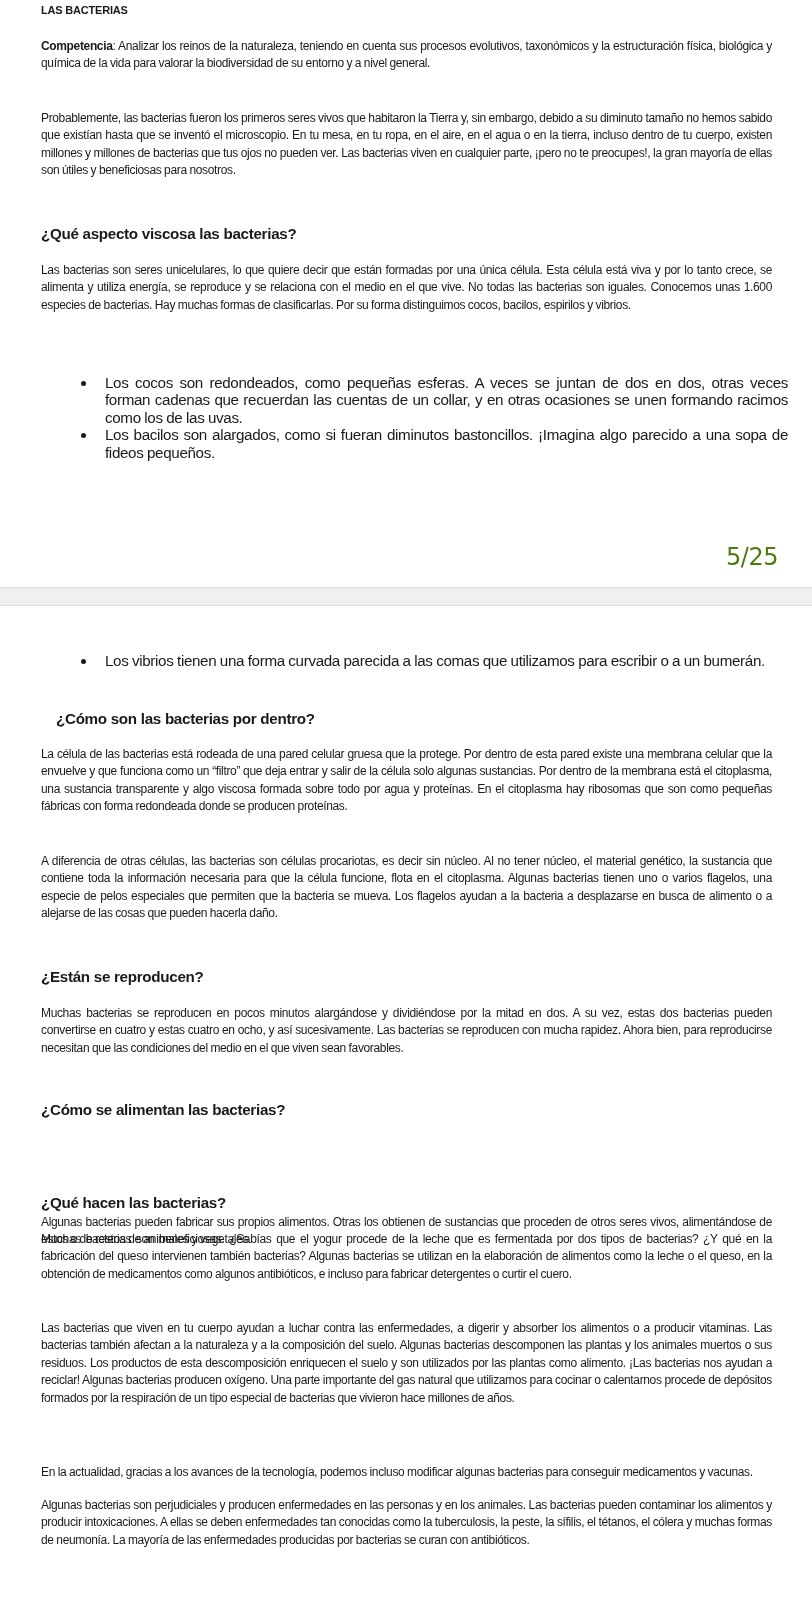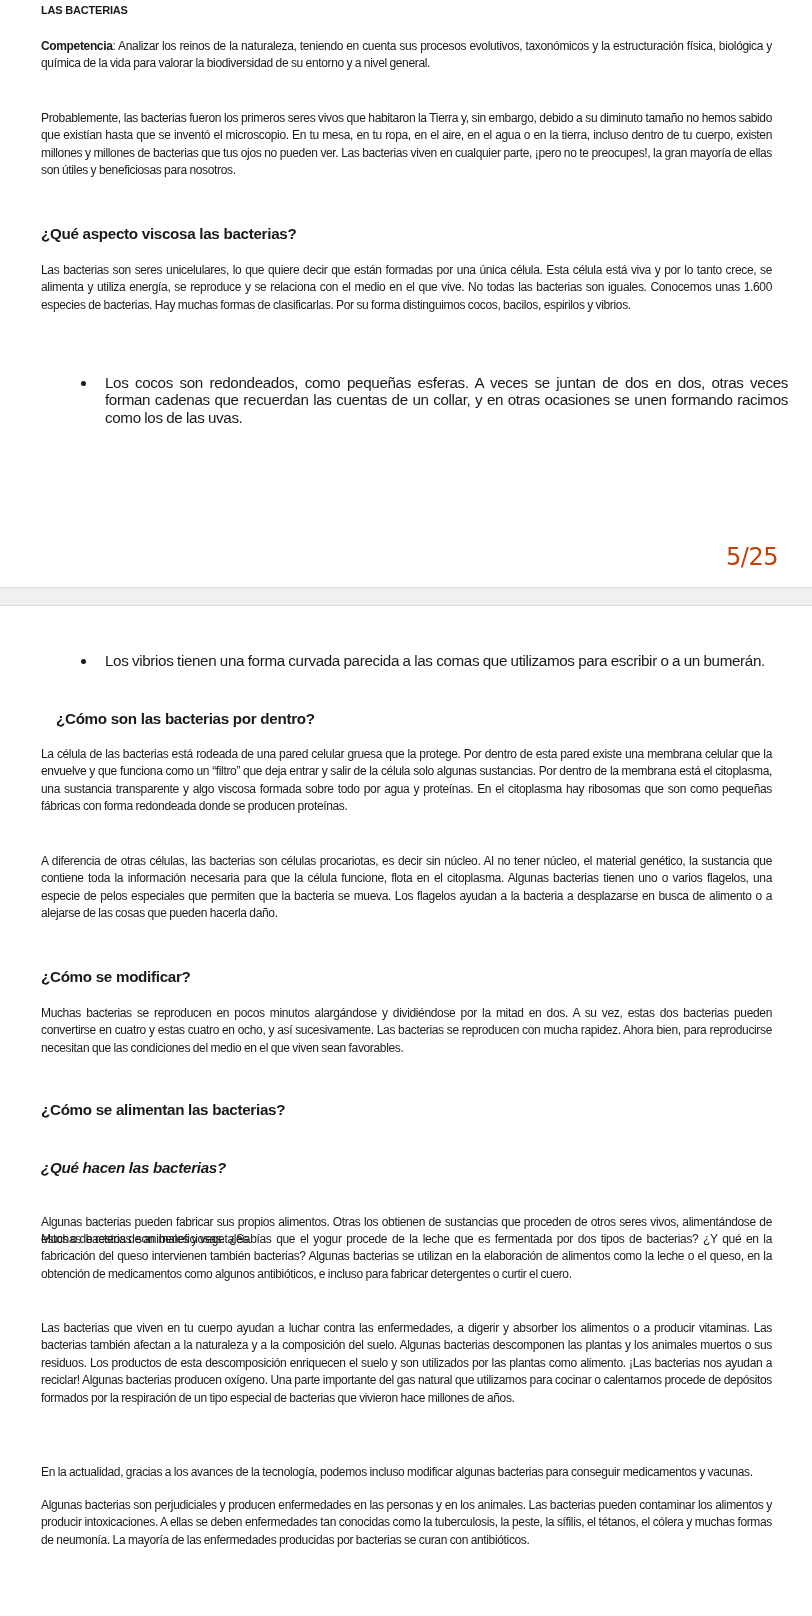--- a/index.html
+++ b/index.html
@@ -9,21 +9,21 @@
     .text-block { position: absolute; left: 41px; width: 731px; font-size: 12px; line-height: 17.4px;
       text-align: justify; letter-spacing: -0.35px; word-spacing: -0.3px; }
     .title { position: absolute; left: 41px; top: 4px; font-size: 11px; font-weight: bold; letter-spacing: -0.2px; }
     .heading { position: absolute; left: 41px; font-size: 15.2px; font-weight: bold; letter-spacing: -0.3px; }
     .bold { font-weight: bold; }
     .bullets { position: absolute; left: 105px; width: 683px; margin: 0; padding: 0; list-style: none;
       font-size: 15.2px; line-height: 17.4px; text-align: justify; letter-spacing: -0.35px; word-spacing: -0.3px; }
     .bullets li { position: relative; }
     .bullets li .dot { position: absolute; left: -24px; top: 7px; width: 5px; height: 5px; border-radius: 50%; background: #1a1a1a; }
     .page-number { position: absolute; right: 34px; top: 543px; font-family: "DejaVu Sans", sans-serif;
-      font-size: 24px; color: #c2410c; letter-spacing: -0.5px; }
+      font-size: 24px; color: #4d7c0f; letter-spacing: -0.5px; }
     .page-break { position: absolute; left: 0; top: 587px; width: 812px; height: 19px;
       background: #f0f0f0; border-top: 1px solid #e0e0e0; border-bottom: 1px solid #dcdcdc; box-sizing: border-box; }
     .page-break::after { content: ""; position: absolute; left: 0; right: 0; top: 13px; height: 1px; background: #e8e8e8; }
   </style>
 </head>
 <body>
 
 <div class="page">
   <div class="title">LAS BACTERIAS</div>
 
@@ -32,40 +32,41 @@
   </div>
 
   <div class="text-block" style="top:110px;">Probablemente, las bacterias fueron los primeros seres vivos que habitaron la Tierra y, sin embargo, debido a su diminuto tamaño no hemos sabido que existían hasta que se inventó el microscopio. En tu mesa, en tu ropa, en el aire, en el agua o en la tierra, incluso dentro de tu cuerpo, existen millones y millones de bacterias que tus ojos no pueden ver. Las bacterias viven en cualquier parte, ¡pero no te preocupes!, la gran mayoría de ellas son útiles y beneficiosas para nosotros.</div>
 
   <div class="heading" style="top:225px;">¿Qué aspecto viscosa las bacterias?</div>
 
   <div class="text-block" style="top:262px;">Las bacterias son seres unicelulares, lo que quiere decir que están formadas por una única célula. Esta célula está viva y por lo tanto crece, se alimenta y utiliza energía, se reproduce y se relaciona con el medio en el que vive. No todas las bacterias son iguales. Conocemos unas 1.600 especies de bacterias. Hay muchas formas de clasificarlas. Por su forma distinguimos cocos, bacilos, espirilos y vibrios.</div>
 
   <ul class="bullets" style="top:374px;">
     <li><span class="dot"></span><span>Los cocos son redondeados, como pequeñas esferas. A veces se juntan de dos en dos, otras veces forman cadenas que recuerdan las cuentas de un collar, y en otras ocasiones se unen formando racimos como los de las uvas.</span></li>
+    <li><span class="dot"></span><span>Los bacilos son alargados, como si fueran diminutos bastoncillos. ¡Imagina algo parecido a una sopa de fideos pequeños.</span></li>
   </ul>
 </div>
 
 <div class="page-number">5/25</div>
 
 <div class="page-break"></div>
 
 <div class="page">
   <ul class="bullets" style="top:652px;">
     <li><span class="dot"></span><span>Los vibrios tienen una forma curvada parecida a las comas que utilizamos para escribir o a un bumerán.</span></li>
   </ul>
 
   <div class="heading" style="top:710px;margin-left:15px;">¿Cómo son las bacterias por dentro?</div>
   <div class="text-block" style="top:746px;">La célula de las bacterias está rodeada de una pared celular gruesa que la protege. Por dentro de esta pared existe una membrana celular que la envuelve y que funciona como un “filtro” que deja entrar y salir de la célula solo algunas sustancias. Por dentro de la membrana está el citoplasma, una sustancia transparente y algo viscosa formada sobre todo por agua y proteínas. En el citoplasma hay ribosomas que son como pequeñas fábricas con forma redondeada donde se producen proteínas.</div>
   <div class="text-block" style="top:853px;">A diferencia de otras células, las bacterias son células procariotas, es decir sin núcleo. Al no tener núcleo, el material genético, la sustancia que contiene toda la información necesaria para que la célula funcione, flota en el citoplasma. Algunas bacterias tienen uno o varios flagelos, una especie de pelos especiales que permiten que la bacteria se mueva. Los flagelos ayudan a la bacteria a desplazarse en busca de alimento o a alejarse de las cosas que pueden hacerla daño.</div>
 
-  <div class="heading" style="top:968px;">¿Cómo se modificar?</div>
+  <div class="heading" style="top:968px;">¿Están se reproducen?</div>
   <div class="text-block" style="top:1005px;">Muchas bacterias se reproducen en pocos minutos alargándose y dividiéndose por la mitad en dos. A su vez, estas dos bacterias pueden convertirse en cuatro y estas cuatro en ocho, y así sucesivamente. Las bacterias se reproducen con mucha rapidez. Ahora bien, para reproducirse necesitan que las condiciones del medio en el que viven sean favorables.</div>
 
   <div class="heading" style="top:1101px;">¿Cómo se alimentan las bacterias?</div>
   <div class="text-block" style="top:1194px;margin-top:20px;">Algunas bacterias pueden fabricar sus propios alimentos. Otras los obtienen de sustancias que proceden de otros seres vivos, alimentándose de estos o de restos de animales y vegetales.</div>
 
-  <div class="heading" style="top:1159px;font-style:italic;">¿Qué hacen las bacterias?</div>
+  <div class="heading" style="top:1194px;">¿Qué hacen las bacterias?</div>
   <div class="text-block" style="top:1231px;">Muchas bacterias son beneficiosas. ¿Sabías que el yogur procede de la leche que es fermentada por dos tipos de bacterias? ¿Y qué en la fabricación del queso intervienen también bacterias? Algunas bacterias se utilizan en la elaboración de alimentos como la leche o el queso, en la obtención de medicamentos como algunos antibióticos, e incluso para fabricar detergentes o curtir el cuero.</div>
   <div class="text-block" style="top:1320px;">Las bacterias que viven en tu cuerpo ayudan a luchar contra las enfermedades, a digerir y absorber los alimentos o a producir vitaminas. Las bacterias también afectan a la naturaleza y a la composición del suelo. Algunas bacterias descomponen las plantas y los animales muertos o sus residuos. Los productos de esta descomposición enriquecen el suelo y son utilizados por las plantas como alimento. ¡Las bacterias nos ayudan a reciclar! Algunas bacterias producen oxígeno. Una parte importante del gas natural que utilizamos para cocinar o calentarnos procede de depósitos formados por la respiración de un tipo especial de bacterias que vivieron hace millones de años.</div>
   <div class="text-block" style="top:1464px;">En la actualidad, gracias a los avances de la tecnología, podemos incluso modificar algunas bacterias para conseguir medicamentos y vacunas.</div>
   <div class="text-block" style="top:1497px;">Algunas bacterias son perjudiciales y producen enfermedades en las personas y en los animales. Las bacterias pueden contaminar los alimentos y producir intoxicaciones. A ellas se deben enfermedades tan conocidas como la tuberculosis, la peste, la sífilis, el tétanos, el cólera y muchas formas de neumonía. La mayoría de las enfermedades producidas por bacterias se curan con antibióticos.</div>
 </div>
 
 </body></html>

